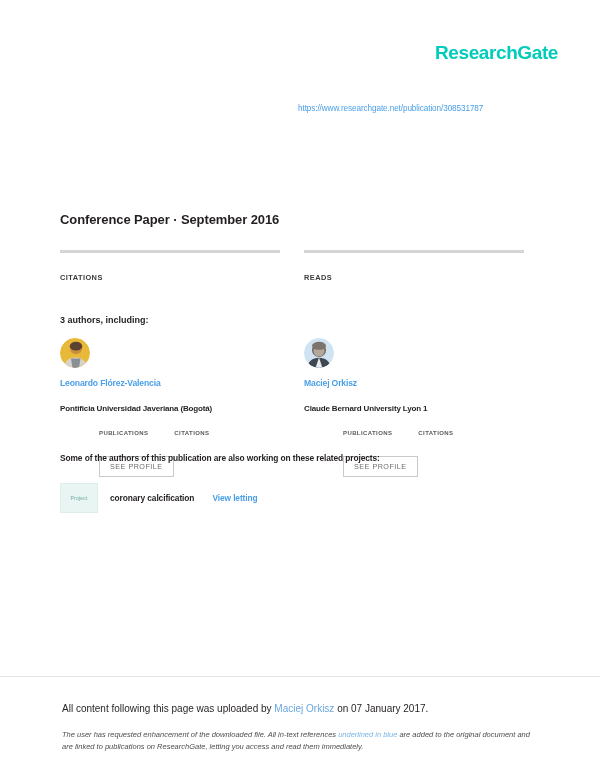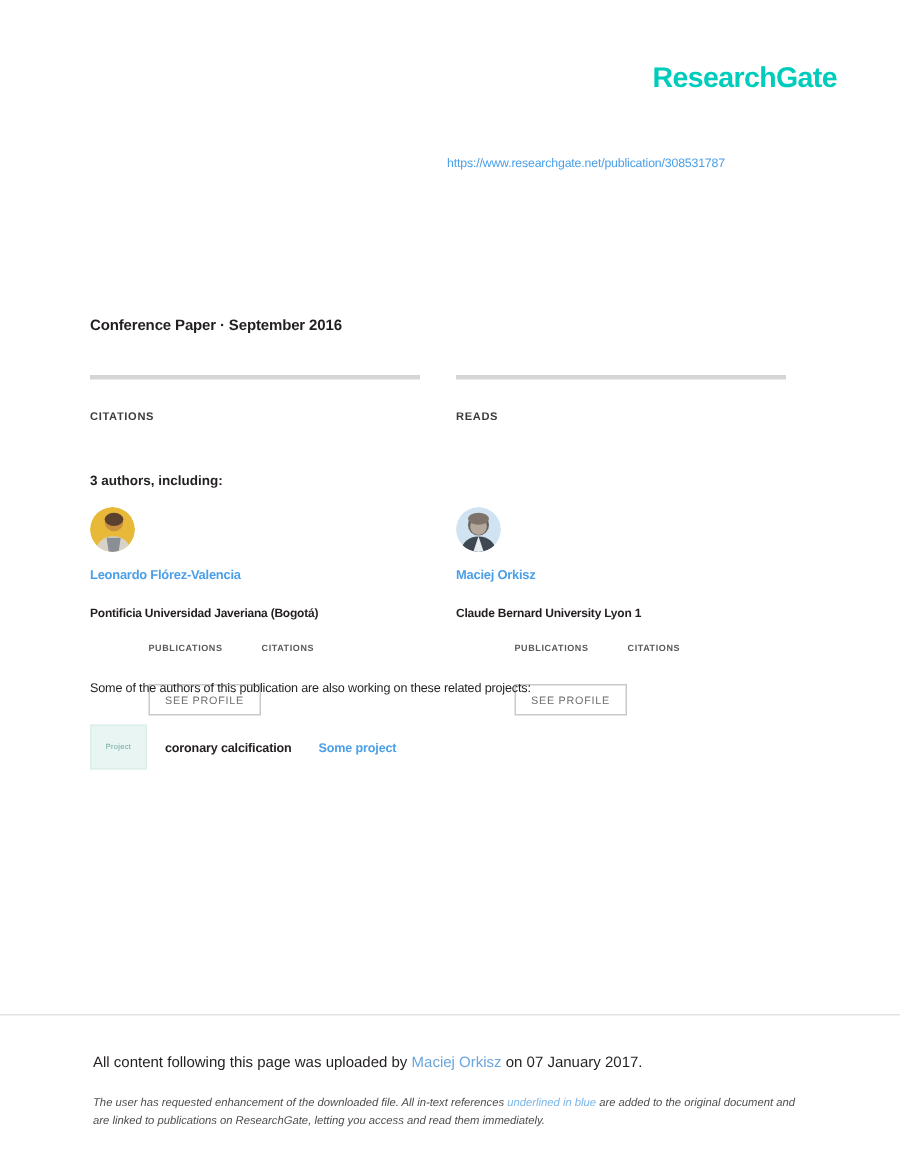--- a/index.html
+++ b/index.html
@@ -42,21 +42,21 @@
     letter-spacing:-0.1px;
     white-space:nowrap;
     text-decoration:none;
   }
 
   
   .pubmeta {
     position:absolute;
     left:60px;
     top:212px;
-    font-size:10px;
+    font-size:13px;
     font-weight:bold;
     color:#231f20;
     letter-spacing:-0.1px;
   }
 
   
   .stats {
     position:absolute;
     left:60px;
     top:250px;
@@ -167,21 +167,21 @@
     font-family:"Liberation Sans", sans-serif;
     cursor:pointer;
   }
 
   
   .projects-head {
     position:absolute;
     left:60px;
     top:453px;
     font-size:8.4px;
-    font-weight:normal;
+    font-weight:bold;
     color:#231f20;
     letter-spacing:-0.1px;
     text-align:right;
   }
 
   .project-row {
     position:absolute;
     left:60px;
     top:483px;
     display:flex;
@@ -350,21 +350,21 @@
 
   </div>
 
   <div class="projects-head">Some of the authors of this publication are also working on these related projects:</div>
 
   <div class="project-row">
     <div class="project-thumb">
       <span>Project</span>
     </div>
     <div class="project-title">coronary calcification</div>
-    <a class="view-project" href="#">Some project</a>
+    <a class="view-project" href="#">View letting</a>
   </div>
 
   <div class="footer-rule"></div>
 
   <div class="footer-1">
     <span>All content following this page was uploaded by </span><a href="#">Maciej Orkisz</a><span> on 07 January 2017.</span>
   </div>
 
   <div class="footer-2">
     <span>The user has requested enhancement of the downloaded file. All in-text references </span><span class="blue">underlined in blue</span><span> are added to the original document and are linked to publications on ResearchGate, letting you access and read them immediately.</span>

